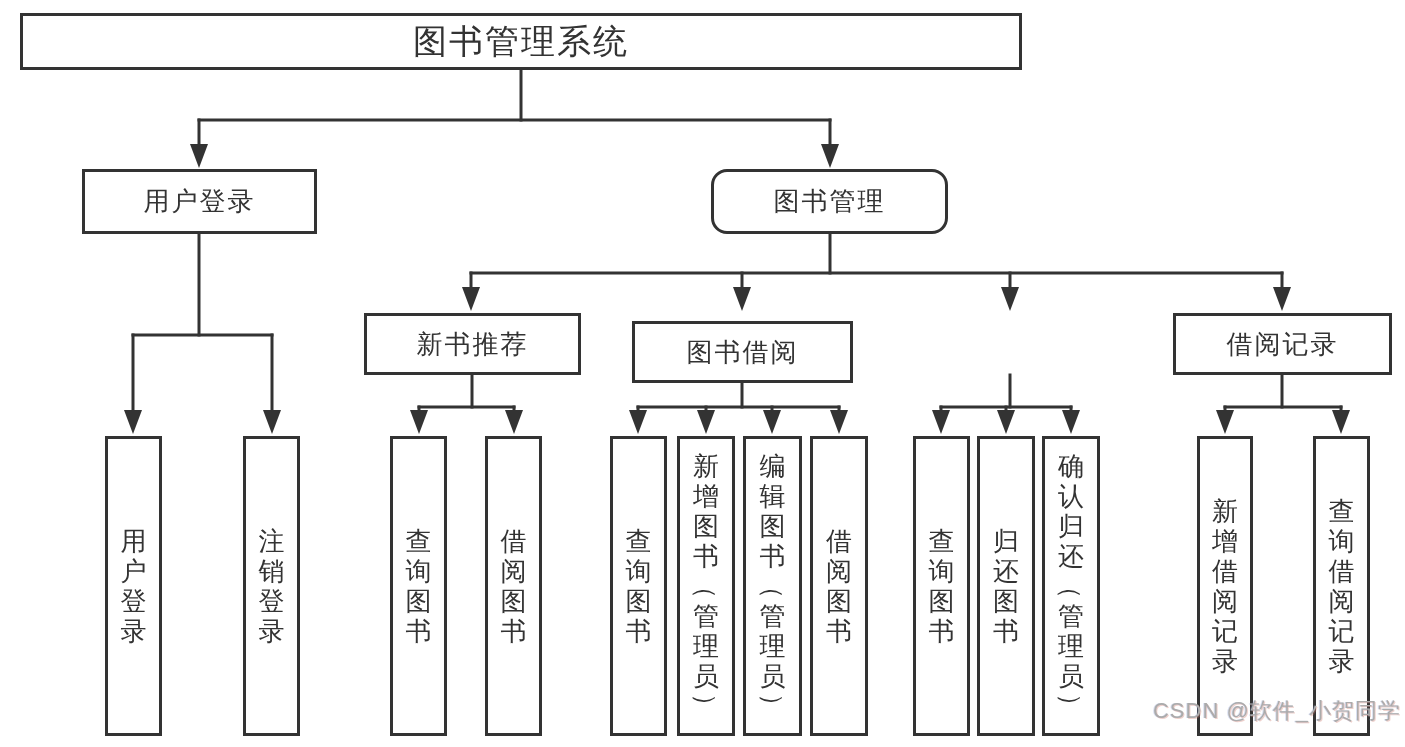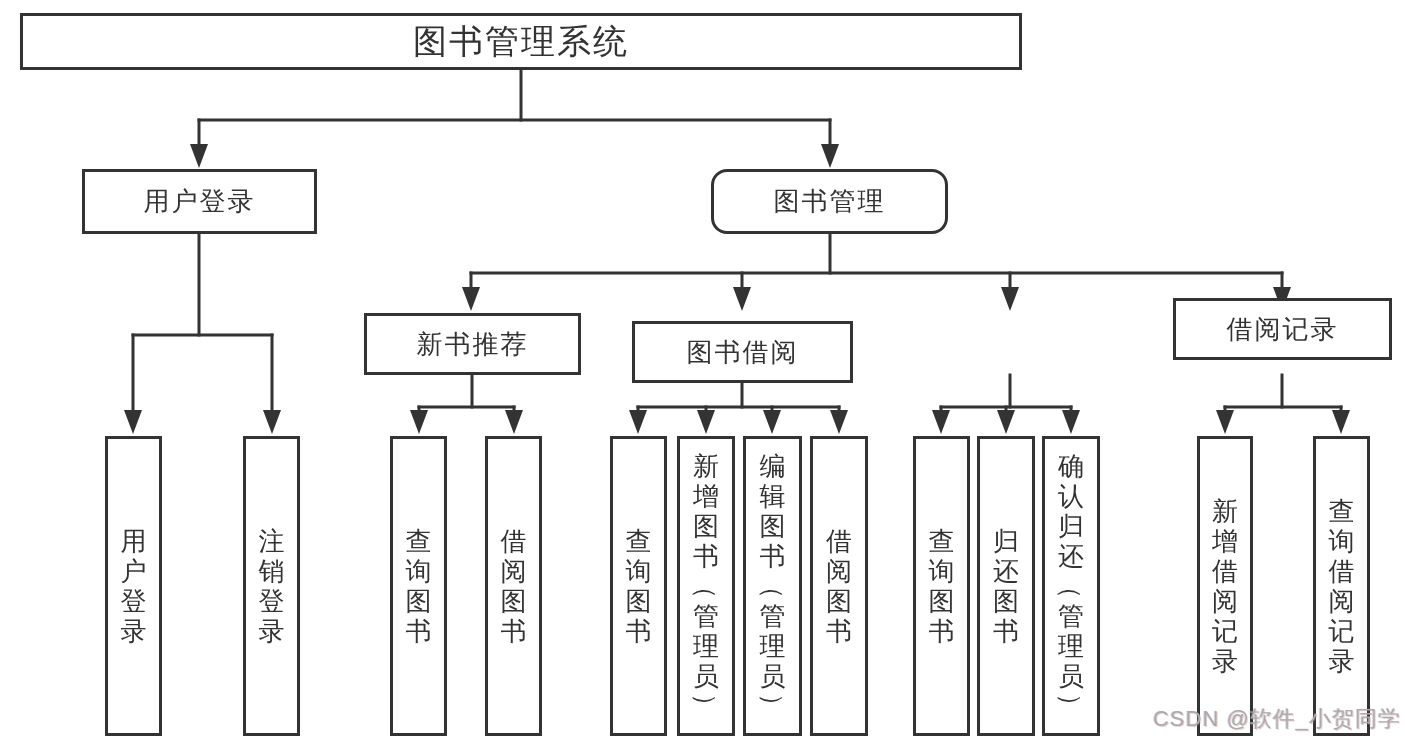--- a/index.html
+++ b/index.html
@@ -30,21 +30,21 @@
     border:3px solid var(--line);background:var(--box-bg);
     display:flex;flex-direction:column;align-items:center;justify-content:center;
     color:var(--text);
   }
   .vchars span{
     display:flex;align-items:center;justify-content:center;
     height:30px;width:30px;font-size:26px;line-height:30px;
   }
   .vchars span.rot{transform:rotate(90deg);}
   .watermark{
-    position:absolute;right:4px;bottom:13px;
+    position:absolute;right:4px;bottom:21px;
     font-size:22px;color:var(--watermark);letter-spacing:1px;white-space:nowrap;
     text-shadow:1px 1px 0 rgba(205,120,110,0.35), -1px 0 0 rgba(130,150,210,0.30);
   }
 </style>
 </head>
 <body>
 
 <div class="canvas">
 
   <svg class="wires" viewBox="0 0 1405 747" xmlns="http://www.w3.org/2000/svg" aria-hidden="true">
@@ -133,21 +133,21 @@
   <div class="hnode" style="left:711px;top:169px;width:237px;height:65px;border-radius:16px;">
     <span>图书管理</span>
   </div>
 
   <div class="hnode" style="left:364px;top:313px;width:217px;height:62px;">
     <span>新书推荐</span>
   </div>
   <div class="hnode" style="left:632px;top:308px;width:221px;height:62px;margin-top:13px;">
     <span>图书借阅</span>
   </div>
-  <div class="hnode" style="left:1173px;top:298px;width:219px;height:62px;">
+  <div class="hnode" style="left:1173px;top:313px;width:219px;height:62px;">
     <span>借阅记录</span>
   </div>
 
   <div class="vnode" style="left:105px;width:57px;">
     <div class="vchars">
         <span>用</span>
         <span>户</span>
         <span>登</span>
         <span>录</span>
       </div>

